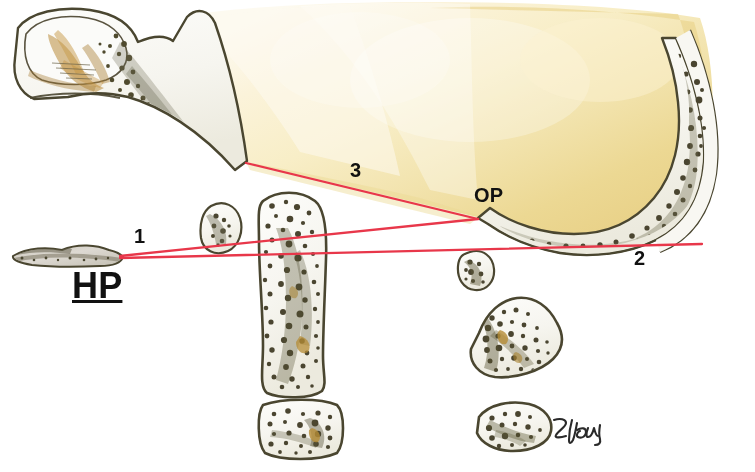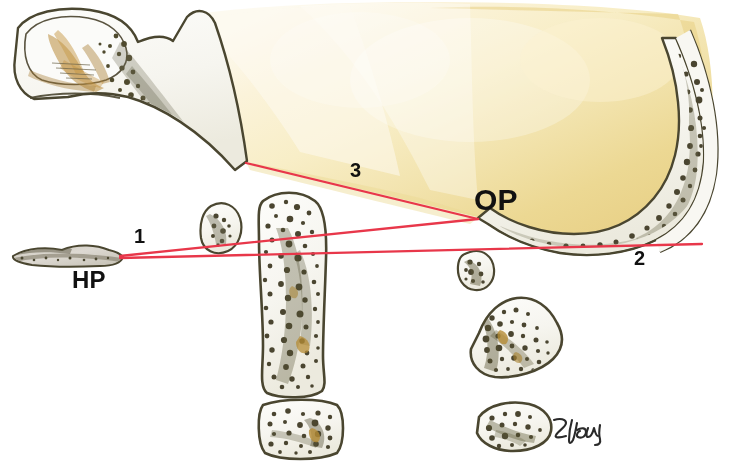--- a/index.html
+++ b/index.html
@@ -14,22 +14,22 @@
   .lbl{
     position:absolute;
     font-family:"Liberation Sans", sans-serif;
     font-weight:bold;
     color:#111111;
     letter-spacing:0.2px;
     white-space:nowrap;
     line-height:1;
     user-select:none;
   }
-  .lbl-hp{left:72px;top:268px;font-size:24px;}
-  .lbl-op{left:474px;top:185px;font-size:30px;}
+  .lbl-hp{left:72px;top:268px;font-size:36px;text-decoration:underline;}
+  .lbl-op{left:474px;top:185px;font-size:20px;}
   .lbl-1{left:134px;top:226px;font-size:20px;}
   .lbl-2{left:634px;top:248px;font-size:20px;}
   .lbl-3{left:350px;top:160px;font-size:20px;}
 </style>
 </head>
 <body>
 
 <div id="stage">
 
   <svg id="art" viewBox="0 0 755 472" xmlns="http://www.w3.org/2000/svg">

